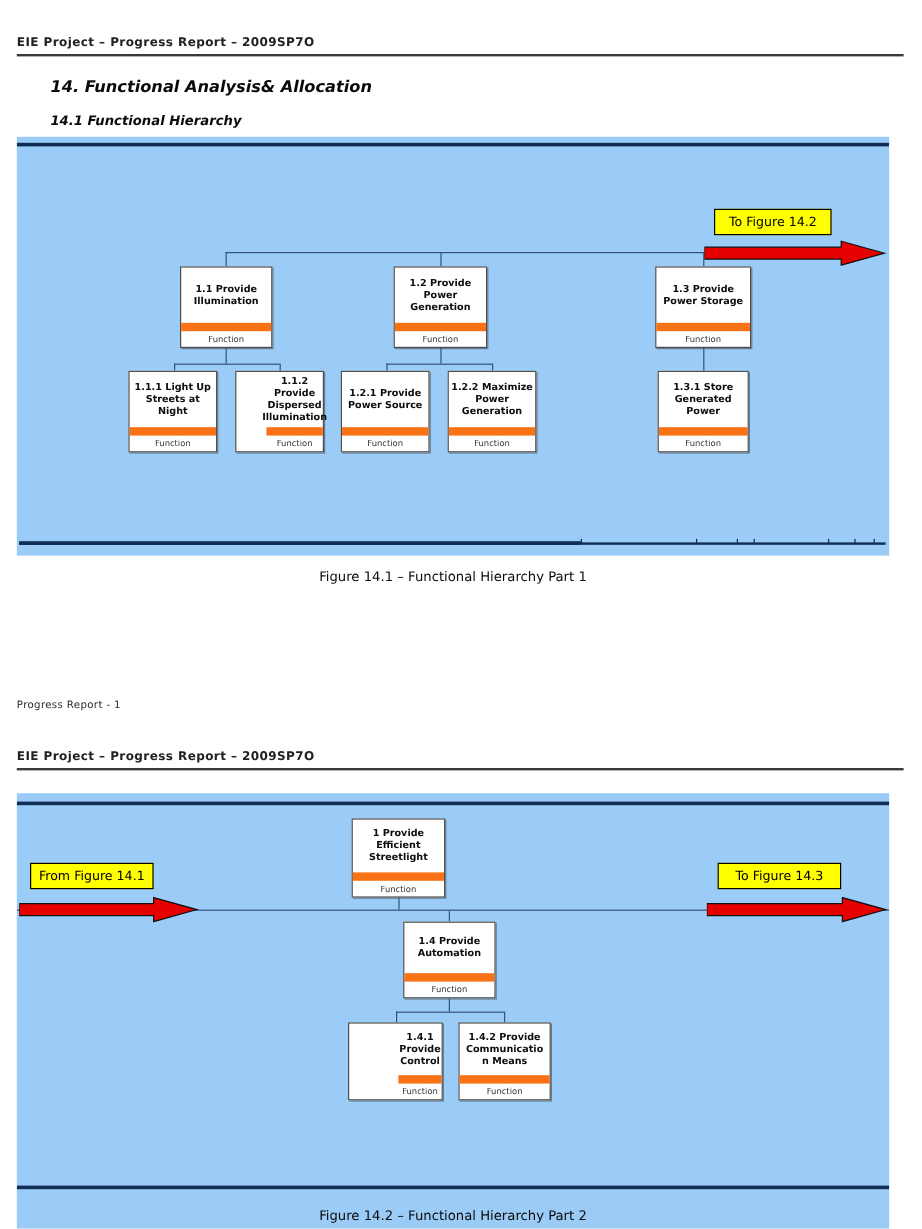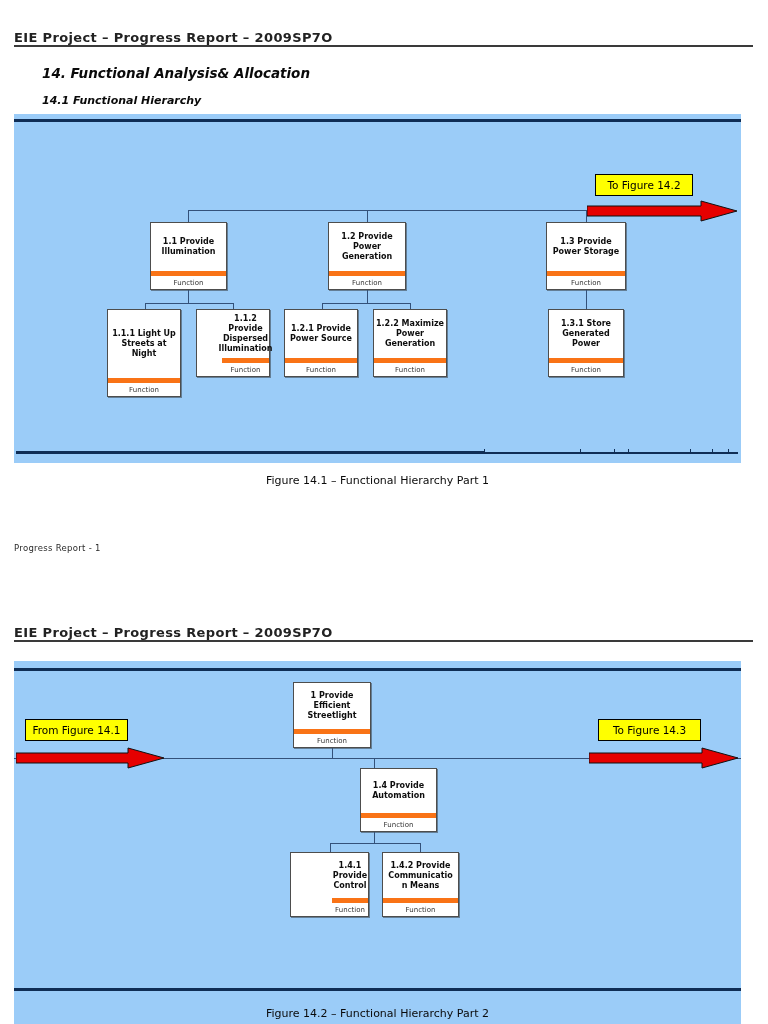--- a/index.html
+++ b/index.html
@@ -1,32 +1,32 @@
 <!DOCTYPE html>
 <html><head>
 <meta charset="utf-8">
 <style>
   html,body{margin:0;padding:0;background:#ffffff;}
   .page{position:relative;width:768px;height:1024px;background:#fff;overflow:hidden;
         font-family:"DejaVu Sans","Liberation Sans",sans-serif;color:#1c1c1c;}
   .abs{position:absolute;}
-  .hdr{font-size:13px;font-weight:700;letter-spacing:.35px;color:#222;white-space:nowrap;}
+  .hdr{font-size:10px;font-weight:700;letter-spacing:.35px;color:#222;white-space:nowrap;}
   .hdr-rule{height:2px;background:#3a3a3a;}
   .h1{font-size:13.5px;font-weight:700;font-style:italic;color:#0a0a0a;white-space:nowrap;}
   .h2{font-size:11px;font-weight:700;font-style:italic;color:#0a0a0a;white-space:nowrap;}
   .caption{font-size:11px;font-weight:400;text-align:center;color:#0a0a0a;}
-  .footer{font-size:8.5px;color:#2a2a2a;letter-spacing:.3px;}
+  .footer{font-size:8.5px;color:#2a2a2a;letter-spacing:.3px;margin-top:40px;}
   .diagram{background:#9bccf8;overflow:hidden;}
   .navline{background:#0f2d55;}
   .cline{background:#33517a;}
   .fbox{background:#ffffff;border:1px solid #4d4d4d;box-shadow:1px 1px 0 rgba(30,30,30,.45);
         display:flex;flex-direction:column;box-sizing:border-box;}
   .fbox-title{flex:1;display:flex;align-items:center;justify-content:center;text-align:center;
         font-size:8px;font-weight:700;line-height:1.25;color:#0d0d0d;padding:1px 2px;}
-  .fbox-type{height:13px;border-top:5px solid #f97316;display:flex;align-items:center;
+  .fbox-type{height:13px;border-top:7px solid #f97316;display:flex;align-items:center;
         justify-content:center;font-size:7px;color:#333;}
   .ylabel{background:#ffff00;border:1.5px solid #000;box-sizing:border-box;display:flex;
         align-items:center;justify-content:center;font-size:10.5px;color:#000;white-space:nowrap;}
   .tick{width:1px;height:4px;background:#0f2d55;position:absolute;}
   svg.arrow{position:absolute;display:block;}
 </style>
 </head>
 <body>
 
 <div class="page">
@@ -66,21 +66,21 @@
     <div class="abs cline" style="left:174px;top:176px;width:1px;height:13px;"></div>
     <div class="abs cline" style="left:131px;top:189px;width:88px;height:1px;"></div>
     <div class="abs cline" style="left:131px;top:189px;width:1px;height:6px;"></div>
     <div class="abs cline" style="left:219px;top:189px;width:1px;height:6px;"></div>
     <div class="abs cline" style="left:353px;top:176px;width:1px;height:13px;"></div>
     <div class="abs cline" style="left:308px;top:189px;width:88px;height:1px;"></div>
     <div class="abs cline" style="left:308px;top:189px;width:1px;height:6px;"></div>
     <div class="abs cline" style="left:396px;top:189px;width:1px;height:6px;"></div>
     <div class="abs cline" style="left:572px;top:176px;width:1px;height:19px;"></div>
 
-    <div class="fbox abs" style="left:93px;top:195px;width:74px;height:88px;">
+    <div class="fbox abs" style="left:93px;top:195px;width:74px;height:68px;">
       <div class="fbox-title">1.1.1 Light Up Streets at Night</div>
       <div class="fbox-type">Function</div>
     </div>
     <div class="fbox abs" style="left:182px;top:195px;width:74px;height:68px;padding-left:25px;">
       <div class="fbox-title">1.1.2 Provide Dispersed Illumination</div>
       <div class="fbox-type">Function</div>
     </div>
     <div class="fbox abs" style="left:270px;top:195px;width:74px;height:68px;">
       <div class="fbox-title">1.2.1 Provide Power Source</div>
       <div class="fbox-type">Function</div>
@@ -128,21 +128,21 @@
     <div class="abs ylabel" style="left:11px;top:58px;width:103px;height:22px;">From Figure 14.1</div>
     <svg class="arrow" style="left:2px;top:86px;" width="150" height="22" viewBox="0 0 150 22">
       <polygon points="0,6 112,6 112,1 148,11 112,21 112,16 0,16" fill="#e60000" stroke="#111" stroke-width="1"></polygon>
     </svg>
     <div class="abs ylabel" style="left:584px;top:58px;width:103px;height:22px;">To Figure 14.3</div>
     <svg class="arrow" style="left:575px;top:86px;" width="151" height="22" viewBox="0 0 151 22">
       <polygon points="0,6 113,6 113,1 149,11 113,21 113,16 0,16" fill="#e60000" stroke="#111" stroke-width="1"></polygon>
     </svg>
 
     <div class="abs cline" style="left:360px;top:98px;width:1px;height:9px;"></div>
-    <div class="fbox abs" style="left:322px;top:107px;width:77px;height:64px;margin-left:24px;">
+    <div class="fbox abs" style="left:322px;top:107px;width:77px;height:64px;">
       <div class="fbox-title">1.4 Provide Automation</div>
       <div class="fbox-type">Function</div>
     </div>
     <div class="abs cline" style="left:360px;top:171px;width:1px;height:11px;"></div>
     <div class="abs cline" style="left:316px;top:182px;width:90px;height:1px;"></div>
     <div class="abs cline" style="left:316px;top:182px;width:1px;height:9px;"></div>
     <div class="abs cline" style="left:406px;top:182px;width:1px;height:9px;"></div>
 
     <div class="fbox abs" style="left:276px;top:191px;width:79px;height:65px;padding-left:41px;">
       <div class="fbox-title">1.4.1 Provide Control</div>

